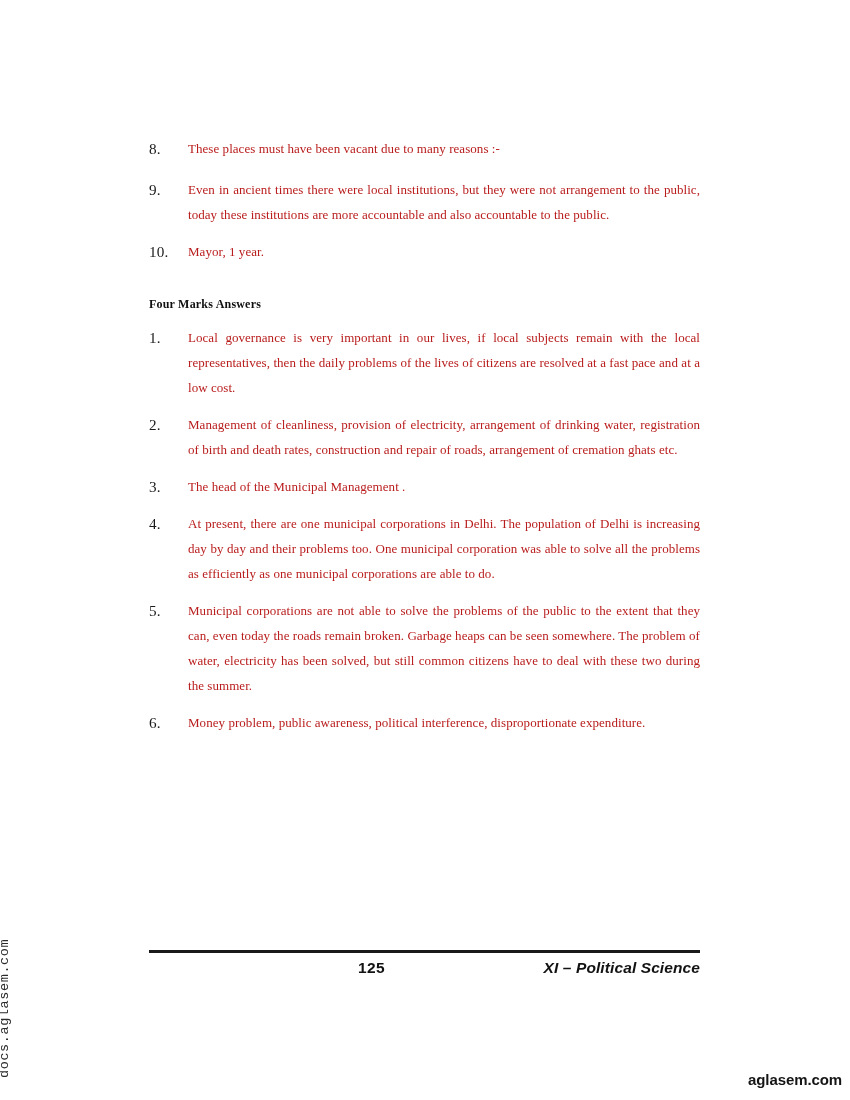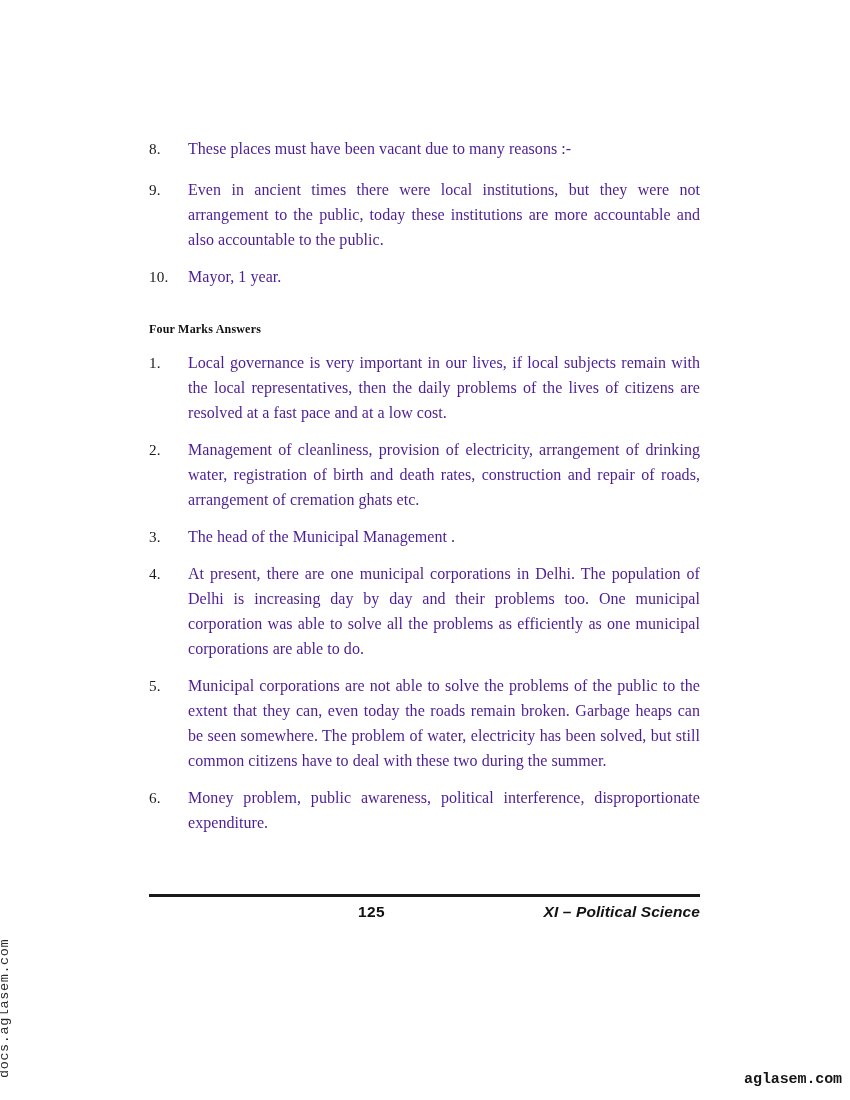--- a/index.html
+++ b/index.html
@@ -42,25 +42,25 @@
   .qnum {
     width: 39px;
     flex: 0 0 39px;
     font-size: 15.2px;
     line-height: 25px;
     color: #1a1a1a;
     letter-spacing: 0.1px;
   }
   .qbody {
     flex: 1 1 auto;
-    font-size: 16px;
+    font-size: 13px;
     line-height: 25px;
     text-align: justify;
     text-justify: inter-word;
-    color: #4c1d95;
+    color: #b91c1c;
     letter-spacing: 0.05px;
     font-family: Liberation Serif, serif;
   }
   .qbody.noj {
     text-align: left;
   }
   .gap-md { height: 12px; }
 
   
   .sublist {
@@ -80,21 +80,21 @@
     font-weight: bold;
     line-height: 25px;
     color: #111111;
     letter-spacing: 0.2px;
   }
 
   
   .footer {
     position: absolute;
     left: 149px;
-    top: 894px;
+    top: 950px;
     width: 551px;
   }
   .footer-rule {
     width: 551px;
     height: 3px;
     background: #1a1a1a;
   }
   .footer-row {
     position: relative;
     height: 30px;
@@ -136,21 +136,21 @@
     font-family: "Liberation Mono", "DejaVu Sans Mono", monospace;
     font-size: 13.5px;
     color: #2b2b2b;
     letter-spacing: 0.6px;
     white-space: nowrap;
   }
   .brand-watermark {
     position: absolute;
     right: 8px;
     bottom: 12px;
-    font-family: Liberation Mono, monospace;
+    font-family: Liberation Sans, sans-serif;
     font-size: 15px;
     font-weight: bold;
     color: #151515;
     letter-spacing: -0.1px;
     white-space: nowrap;
   }
 </style>
 </head>
 <body>
 

